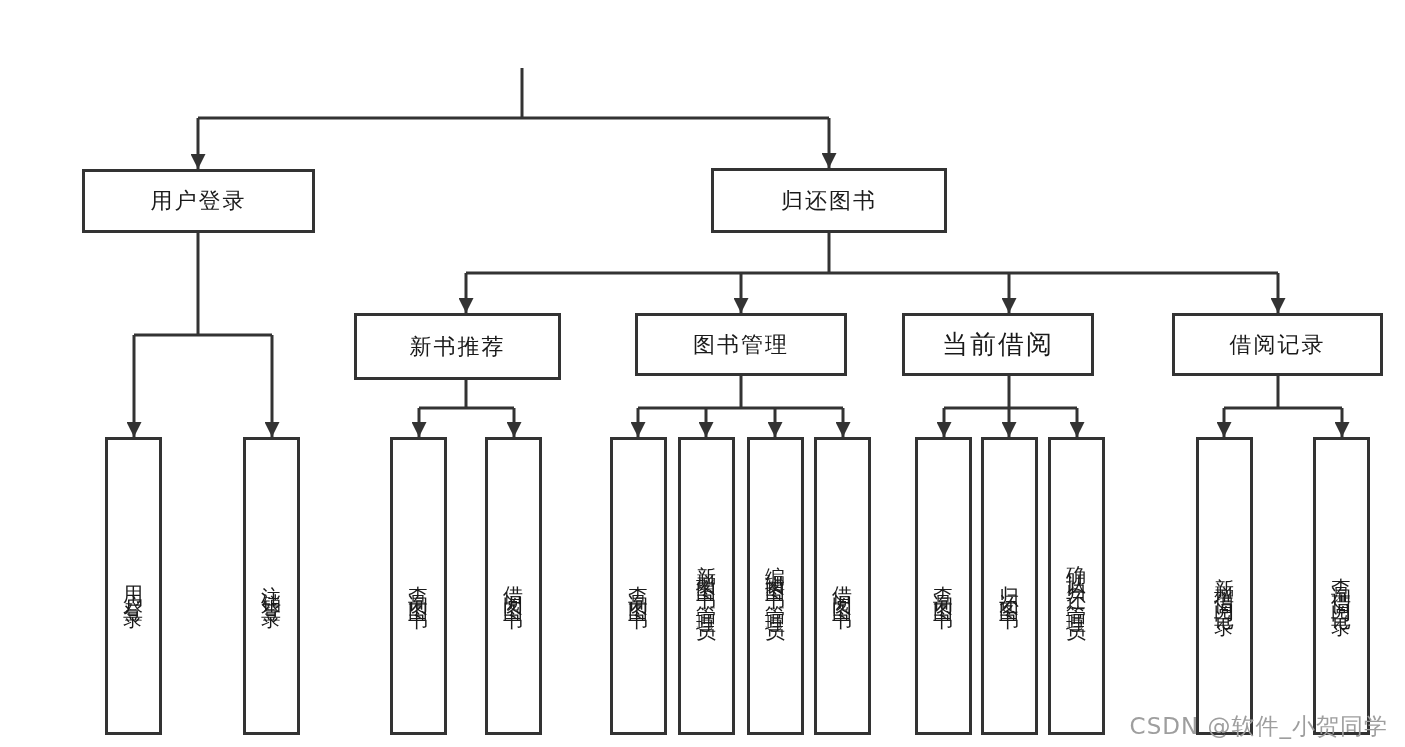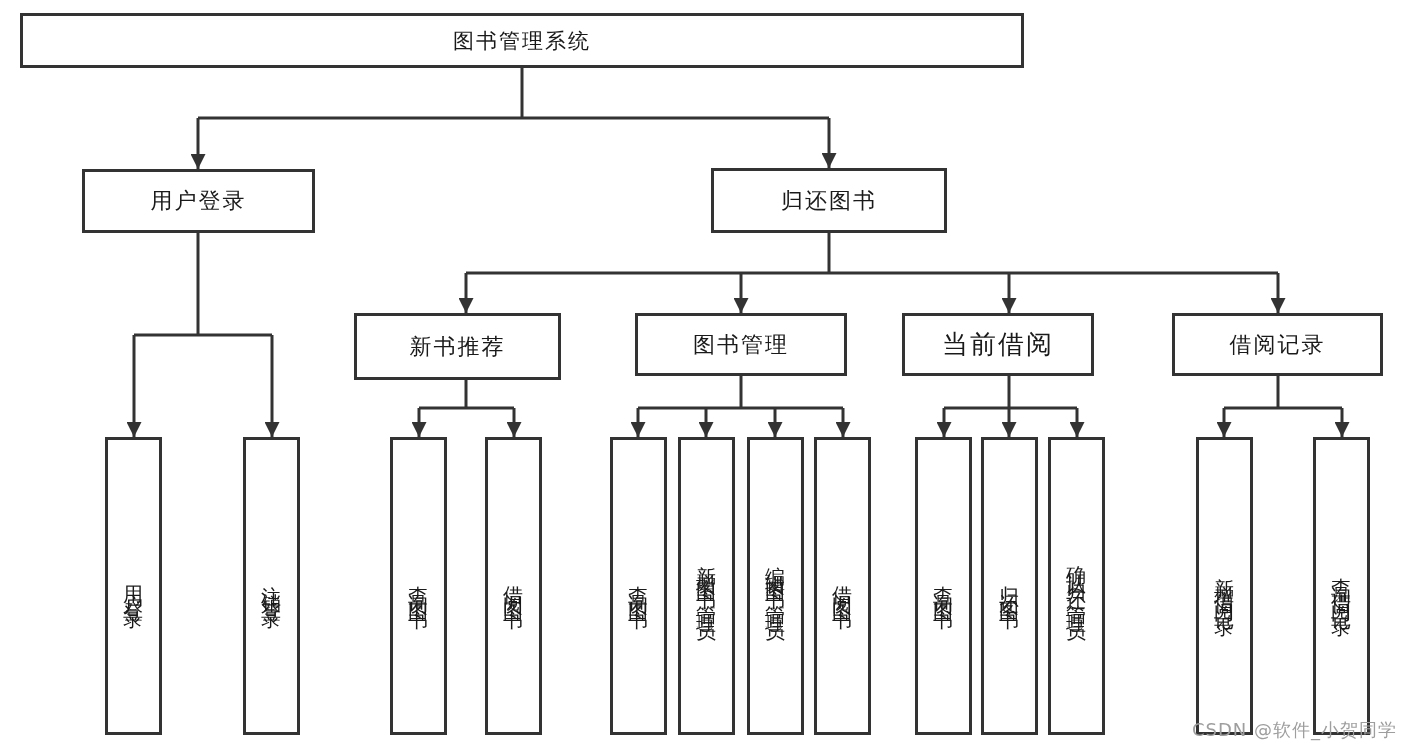--- a/index.html
+++ b/index.html
@@ -23,21 +23,21 @@
   #n-l3-2 {left:902px; top:313px; width:192px; height:63px;font-size:26px;}
   #n-l3-3 {left:1172px;top:313px; width:211px; height:63px;font-size:22px;}
   .leaf{top:437px;width:57px;height:298px;font-size:20px;letter-spacing:0;}
   .vtext{writing-mode:vertical-rl;text-orientation:mixed;line-height:1;letter-spacing:8px;}
   #f-0 {left:105px;}  #f-1 {left:243px;}
   #f-2 {left:390px;}  #f-3 {left:485px;}
   #f-4 {left:610px;}  #f-5 {left:678px;}  #f-6 {left:747px;}  #f-7 {left:814px;}
   #f-8 {left:915px;}  #f-9 {left:981px;}  #f-10{left:1048px;}
   #f-11{left:1196px;} #f-12{left:1313px;}
   .watermark{
-    position:absolute;right:8px;bottom:5px;font-size:18px;color:#9e9e9e;
+    position:absolute;right:17px;bottom:5px;font-size:23px;color:#9e9e9e;
     letter-spacing:1px;white-space:nowrap;
   }
 </style>
 </head>
 <body>
 
 <div class="canvas">
 
   <svg class="connectors" viewBox="0 0 1405 747" xmlns="http://www.w3.org/2000/svg">
     <defs>
@@ -94,23 +94,20 @@
     </g>
 
     <g>
       <path class="edge" d="M1278 376 V408"></path>
       <path class="edge" d="M1224 408 H1342"></path>
       <path class="edge" d="M1224 408 V437" marker-end="url(#arrow)"></path>
       <path class="edge" d="M1342 408 V437" marker-end="url(#arrow)"></path>
     </g>
   </svg>
 
-  <div class="box" id="n-root">
-    <span>图书管理系统</span>
-  </div>
 
   <div class="box" id="n-l2-0">
     <span>用户登录</span>
   </div>
   <div class="box" id="n-l2-1">
     <span>归还图书</span>
   </div>
 
   <div class="box" id="n-l3-0">
     <span>新书推荐</span>

